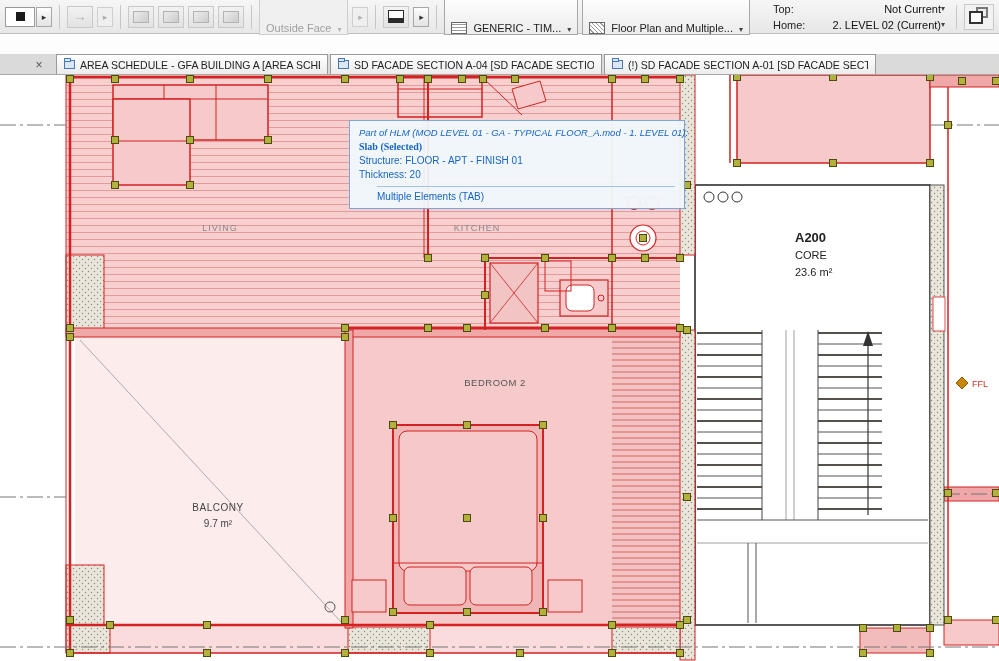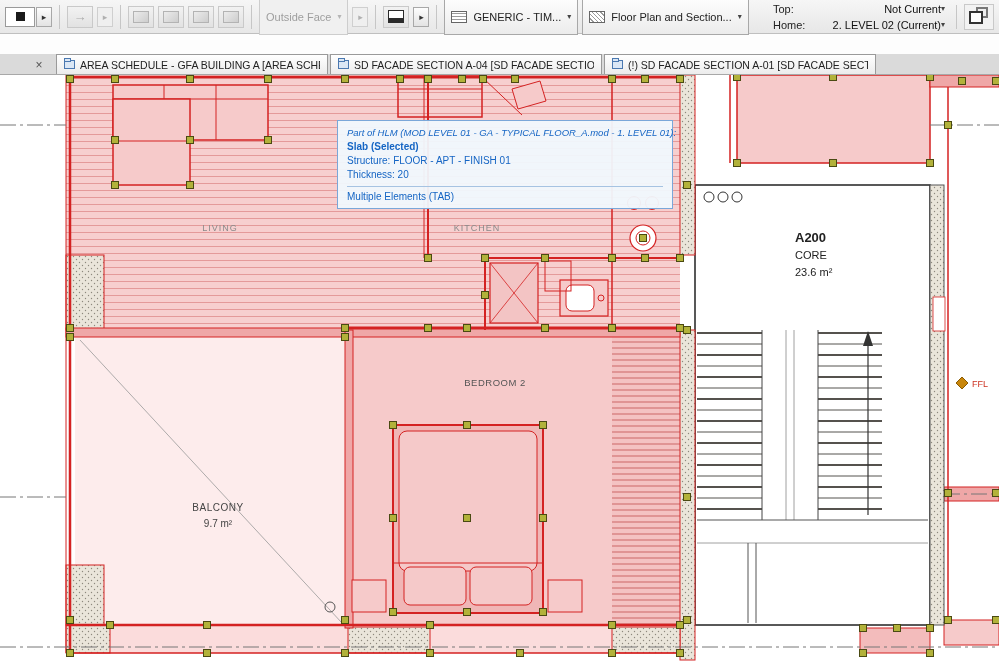--- a/index.html
+++ b/index.html
@@ -14,21 +14,21 @@
   }
   .sep { width: 1px; height: 24px; background: #c6c6c6; margin: 0 3px; flex: 0 0 auto; }
   .tb-group { display: flex; align-items: center; gap: 1px; }
   .tb-field { width: 30px; height: 20px; background: #fff; border: 1px solid #9a9a9a; display: flex; align-items: center; justify-content: center; }
   .chip { width: 9px; height: 9px; background: #1a1a1a; display: block; }
   .tb-btn { height: 20px; min-width: 16px; border: 1px solid #a8a8a8; background: linear-gradient(#fdfdfd,#e3e3e3); font-size: 9px; color: #333; display: flex; align-items: center; justify-content: center; cursor: default; }
   .tb-btn.disabled { color: #b0b0b0; border-color: #cfcfcf; background: #efefef; }
   .tb-icon { width: 26px; height: 22px; border: 1px solid #c9c9c9; background: linear-gradient(#f2f2f2,#e2e2e2); display: flex; align-items: center; justify-content: center; }
   .tb-icon .glyph { color: #ababab; font-size: 13px; }
   .cube { width: 16px; height: 12px; border: 1px solid #b3b3b3; background: linear-gradient(135deg,#ececec,#cdcdcd); }
-  .tb-combo { height: 36px; border: 1px solid #a8a8a8; background: linear-gradient(#fdfdfd,#ececec); display: flex; align-items: center; gap: 6px; padding: 0 6px; white-space: nowrap; }
+  .tb-combo { height: 36px; border: 1px solid #a8a8a8; background: linear-gradient(#fdfdfd,#ececec); display: flex; align-items: flex-end; gap: 6px; padding: 0 6px; white-space: nowrap; }
   .tb-combo.disabled { color: #9e9e9e; border-color: #cdcdcd; background: #f0f0f0; }
   .caret { font-size: 8px; color: #444; }
   .tb-combo.disabled .caret { color: #b5b5b5; }
   .slabicon { width: 16px; height: 13px; border: 1px solid #2a2a2a; border-bottom: 5px solid #2a2a2a; background: #fff; }
   .brick { width: 16px; height: 12px; border: 1px solid #666; background: repeating-linear-gradient(0deg, #fff 0 2px, #9a9a9a 2px 3px); }
   .hatchic { width: 16px; height: 12px; border: 1px solid #666; background: repeating-linear-gradient(45deg, #fff 0 2px, #9a9a9a 2px 3px); }
   .tb-right { margin-left: auto; display: flex; flex-direction: column; gap: 1px; padding-right: 4px; }
   .tb-row { display: flex; align-items: center; gap: 0; height: 15px; }
   .tb-row .lbl { width: 40px; color: #222; }
   .tb-row .val { width: 128px; text-align: right; color: #111; }
@@ -44,28 +44,28 @@
   .tab-icon { flex: 0 0 auto; width: 11px; height: 9px; border: 1px solid #4a78b0; background: #dbe7f5; position: relative; }
   .tab-icon::before { content: ""; position: absolute; left: -1px; top: -3px; width: 5px; height: 2px; border: 1px solid #4a78b0; background: #dbe7f5; }
   .tab-label { overflow: hidden; text-overflow: clip; }
 
   
   .canvas { position: relative; width: 999px; height: 586px; background: #fff; overflow: hidden; }
   svg text { font-family: "Liberation Sans", sans-serif; }
 
   
   .info-tag {
-    position: absolute; left: 337px; top: 45px; width: 336px;
+    position: absolute; left: 349px; top: 45px; width: 336px;
     background: rgba(240,248,253,0.95); border: 1px solid #7aa7d9;
     padding: 5px 9px 4px 9px; font-size: 10px; color: #1565c4; line-height: 14px;
     white-space: nowrap;
   }
   .it-header { font-style: italic; font-size: 9.5px; }
-  .it-element { font-weight: bold; }
-  .it-footer { margin-top: 4px; padding-top: 3px; border-top: 1px solid #a6c3e2; }
+  .it-element { font-weight: bold; font-family: Liberation Serif, serif; }
+  .it-footer { margin-top: 4px; padding-top: 3px; border-top: 1px solid #a6c3e2; margin-left: 18px; }
 </style>
 </head>
 <body>
 
 <div class="app">
 
   <div class="toolbar">
     <div class="tb-group">
       <div class="tb-field">
           <span class="chip"></span>
@@ -102,21 +102,21 @@
       </div>
     <button class="tb-btn">▸</button>
     <div class="sep"></div>
     <div class="tb-combo">
       <span class="brick"></span>
       <span>GENERIC - TIM...</span>
       <span class="caret">▾</span>
     </div>
     <div class="tb-combo">
       <span class="hatchic"></span>
-      <span>Floor Plan and Section...</span>
+      <span>Floor Plan and Multiple...</span>
       <span class="caret">▾</span>
     </div>
 
     <div class="tb-right">
       <div class="tb-row">
         <span class="lbl">Top:</span>
         <span class="val">Not Current</span>
         <span class="caret">▾</span>
       </div>
       <div class="tb-row">

